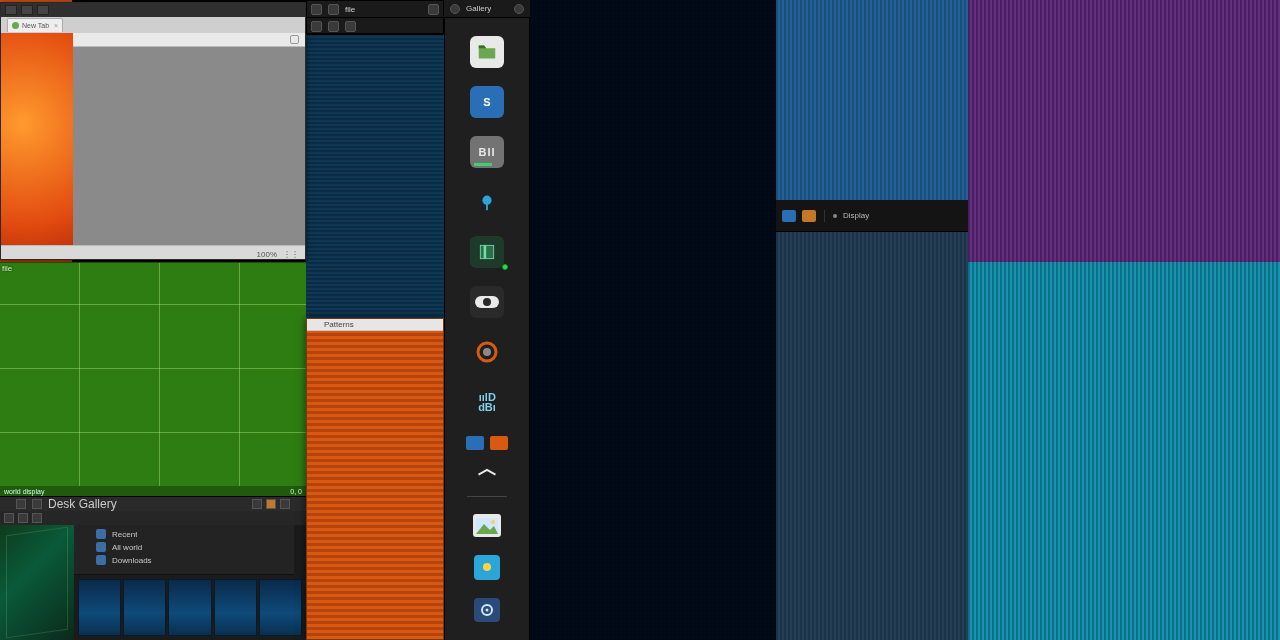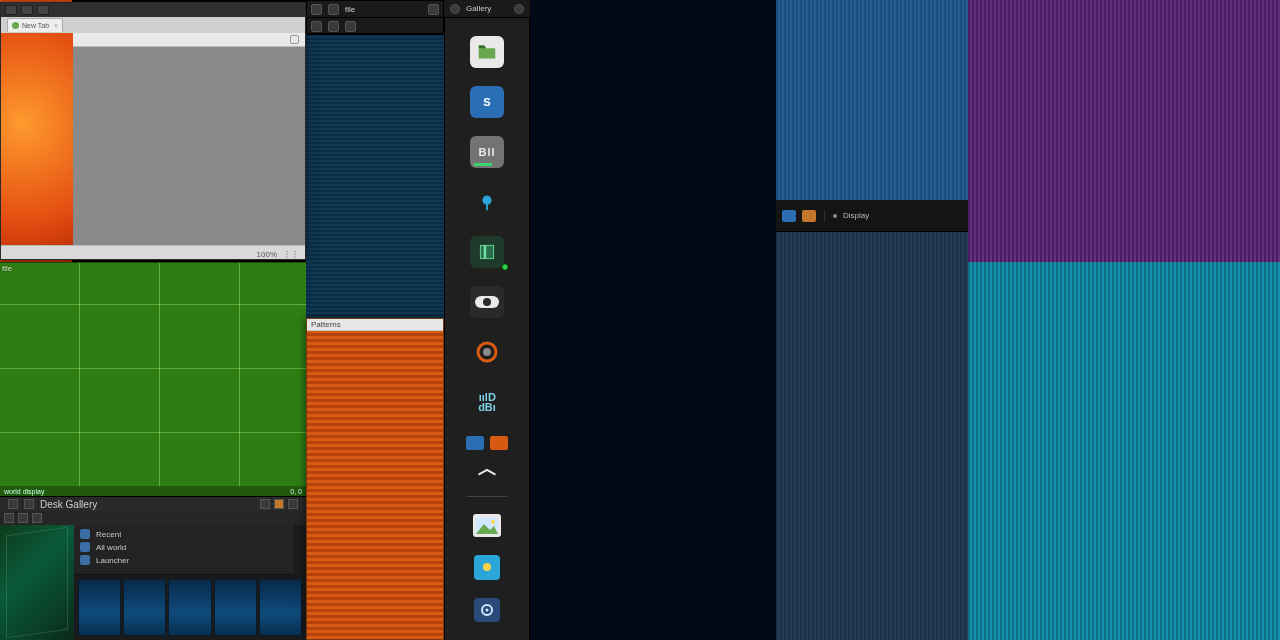--- a/index.html
+++ b/index.html
@@ -69,36 +69,36 @@
     border-top:1px solid #1c4f0a}
   .green-grid::after{content:"";position:absolute;inset:0;
     background:
       repeating-linear-gradient(0deg,transparent 0 63px,rgba(206,255,140,.35) 63px 64px),
       repeating-linear-gradient(90deg,transparent 0 79px,rgba(206,255,140,.35) 79px 80px)}
   .green-label{position:absolute;left:2px;top:264px;font-size:8px;color:#d7ffc2;text-shadow:0 0 2px #000}
   .green-footer{position:absolute;left:0;top:486px;width:306px;height:10px;background:#215a0c;color:#cfe;display:flex;align-items:center;justify-content:space-between;padding:0 4px;font-size:7px}
 
   
   .ed{left:0;top:496px;width:306px;height:144px;background:#1e1e1e;border-top:1px solid #000}
-  .ed-title{height:14px;background:#2a2a2a;display:flex;align-items:center;gap:6px;padding:0 8px;color:#ccc;font-size:10px}
+  .ed-title{height:14px;background:#2a2a2a;display:flex;align-items:center;gap:6px;padding:0 16px;color:#ccc;font-size:12px}
   .ed .sq{width:10px;height:10px;background:#3a3a3a;border:1px solid #555}
   .ed-toolbar{height:14px;background:#262626;display:flex;align-items:center;gap:4px;padding:0 4px}
   .ed-left{position:absolute;left:0;top:28px;width:74px;bottom:0;
     background:linear-gradient(135deg,#0d3b1b,#0a5a3a 40%,#0a2a1a)}
   .ed-left::after{content:"";position:absolute;inset:6px;border:1px solid rgba(180,255,200,.15);transform:skewY(-8deg)}
   .ed-right{position:absolute;left:74px;top:28px;right:0;bottom:0;background:#1b1b1b}
-  .ed-list{position:absolute;left:0;top:0;right:12px;height:50px;background:#232323;border-bottom:1px solid #111;padding:4px 6px;display:flex;flex-direction:column;gap:3px}
+  .ed-list{position:absolute;left:0;top:0;right:12px;height:50px;background:#232323;border-bottom:1px solid #111;padding:4px 22px;display:flex;flex-direction:column;gap:3px}
   .ed-row{display:flex;align-items:center;gap:6px;color:#c9c9c9;font-size:8px}
   .ed-row .ic{width:10px;height:10px;background:#3a6ea5;border-radius:2px}
   .ed-thumbs{position:absolute;left:0;top:50px;right:0;bottom:0;display:flex;gap:2px;padding:4px}
   .thumb{flex:1;background:linear-gradient(180deg,#0a2a4a,#0e4a7a 60%,#083050);border:1px solid #0a1a2a}
 
   
   .ow{left:306px;top:318px;width:138px;height:322px;border:1px solid #7a3a10;box-shadow:0 0 8px rgba(0,0,0,.6)}
-  .ow-title{height:12px;background:#e6e6e6;color:#444;font-size:8px;display:flex;align-items:center;padding:0 4px;border-bottom:1px solid #c8c8c8}
+  .ow-title{height:12px;background:#e6e6e6;color:#444;font-size:8px;display:flex;align-items:center;padding:0 17px;border-bottom:1px solid #c8c8c8}
   .ow-body{position:absolute;left:0;top:12px;right:0;bottom:0;
     background:repeating-linear-gradient(0deg,#d85a12 0 3px,#b6430c 3px 6px)}
 
   
   .panel{left:444px;top:0;width:86px;height:18px;background:#1a1a1a;border-bottom:1px solid #000;display:flex;align-items:center;gap:6px;padding:0 6px;color:#cfcfcf;font-size:8px}
   .panel .ic{width:10px;height:10px;border-radius:50%;background:#3a3a3a;border:1px solid #555}
 
   .dock{left:444px;top:18px;width:86px;height:622px;background:#1f1f1f;border-left:1px solid #000;border-right:1px solid #000;display:flex;flex-direction:column;align-items:center;gap:18px;padding:18px 0}
   .dock .app{width:34px;height:34px;border-radius:6px;display:flex;align-items:center;justify-content:center;font-weight:bold;font-size:11px;color:#fff;position:relative}
   .dock .app .dot{position:absolute;right:-4px;bottom:-2px;width:6px;height:6px;border-radius:50%;background:#3bd16f;border:1px solid #0a0}
@@ -189,21 +189,21 @@
       <div class="ed-row">
           <span class="ic"></span>
           <span class="lbl">Recent</span>
         </div>
       <div class="ed-row">
           <span class="ic"></span>
           <span class="lbl">All world</span>
         </div>
       <div class="ed-row">
           <span class="ic"></span>
-          <span class="lbl">Launcher</span>
+          <span class="lbl">Downloads</span>
         </div>
     </div>
     <div class="ed-thumbs">
       <div class="thumb"></div>
       <div class="thumb"></div>
       <div class="thumb"></div>
       <div class="thumb"></div>
       <div class="thumb"></div>
     </div>
   </div>

